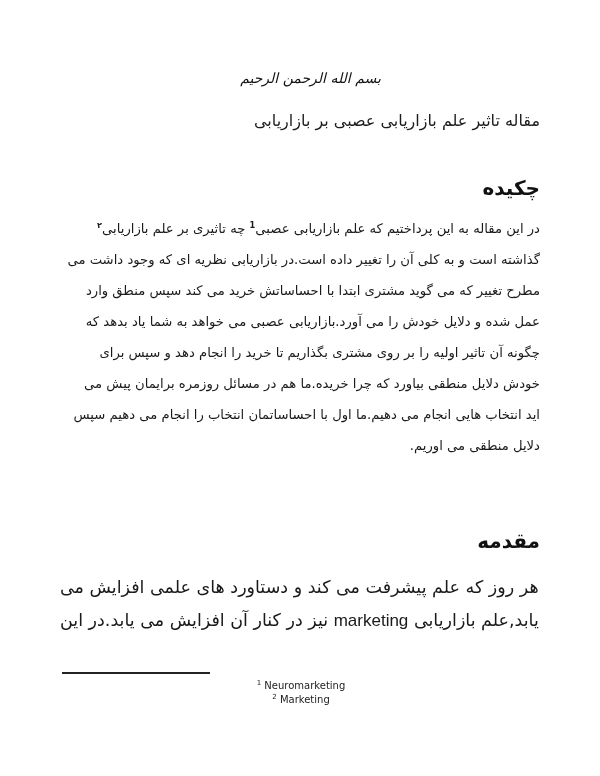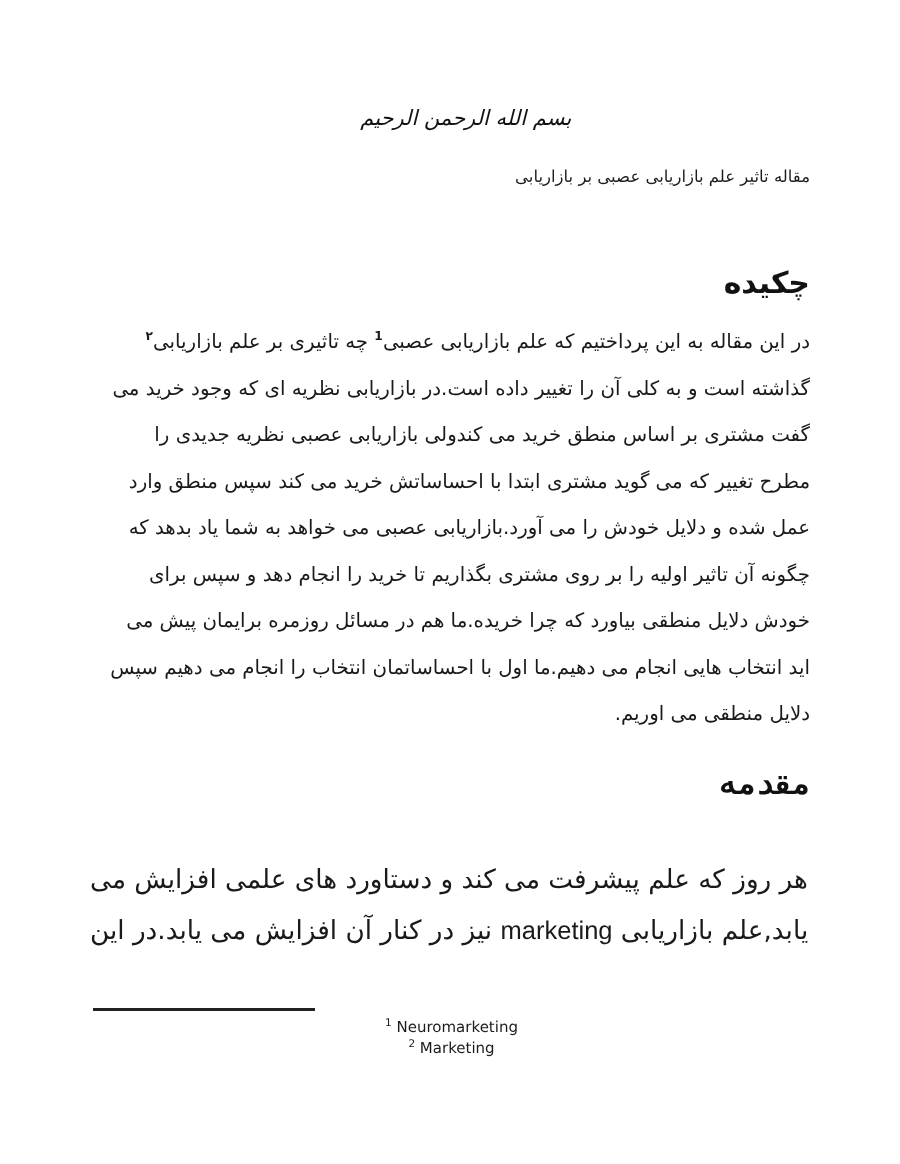--- a/index.html
+++ b/index.html
@@ -29,36 +29,36 @@
     color: #111111;
     padding-left: 21px;
   }
   .subtitle {
     position: absolute;
     top: 111px;
     left: 60px;
     right: 60px;
     direction: rtl;
     text-align: right;
-    font-size: 11px;
+    font-size: 16px;
     color: #1c1c1c;
   }
   .heading {
     position: absolute;
     left: 60px;
     right: 60px;
     margin: 0;
     direction: rtl;
     text-align: right;
     font-size: 20px;
     font-weight: bold;
     color: #111111;
   }
   #h-abstract { top: 176px; }
-  #h-intro   { top: 510px; font-family: Liberation Mono, monospace; }
+  #h-intro   { top: 529px; }
   .para {
     position: absolute;
     left: 60px;
     right: 60px;
     direction: rtl;
   }
   .abstract { top: 213px; font-size: 13.2px; }
   .abstract .line {
     height: 31px;
     line-height: 31px;
@@ -113,22 +113,21 @@
 <div class="page">
 
   <div class="bismillah">بسم الله الرحمن الرحیم</div>
 
   <div class="subtitle">مقاله تاثیر علم  بازاریابی عصبی بر بازاریابی</div>
 
   <h2 class="heading" id="h-abstract">چکیده</h2>
 
   <div class="para abstract">
     <div class="line"><span>در این مقاله به این پرداختیم که علم بازاریابی عصبی</span><span class="fnref">1</span><span> چه تاثیری بر علم بازاریابی</span><span class="fnref">٢</span></div>
-    <div class="line">گذاشته است و به کلی آن را تغییر داده است.در بازاریابی نظریه ای که وجود خرید می</div>
-    <div class="line">گفت مشتری بر اساس منطق خرید می کندولی بازاریابی عصبی نظریه جدیدی را</div>
+    <div class="line">گذاشته است و به کلی آن را تغییر داده است.در بازاریابی نظریه ای که وجود داشت می</div>
     <div class="line">مطرح تغییر که می گوید مشتری ابتدا با احساساتش خرید می کند سپس منطق وارد</div>
     <div class="line">عمل شده و دلایل خودش را می آورد.بازاریابی عصبی می خواهد به شما یاد بدهد که</div>
     <div class="line">چگونه آن تاثیر اولیه را بر روی مشتری بگذاریم تا خرید را انجام دهد و سپس برای</div>
     <div class="line">خودش دلایل منطقی بیاورد که چرا خریده.ما هم در مسائل روزمره برایمان پیش می</div>
     <div class="line">اید انتخاب هایی انجام می دهیم.ما اول با احساساتمان انتخاب را انجام می دهیم سپس</div>
     <div class="line">دلایل منطقی می اوریم.</div>
   </div>
 
   <h2 class="heading" id="h-intro">مقدمه</h2>
 

